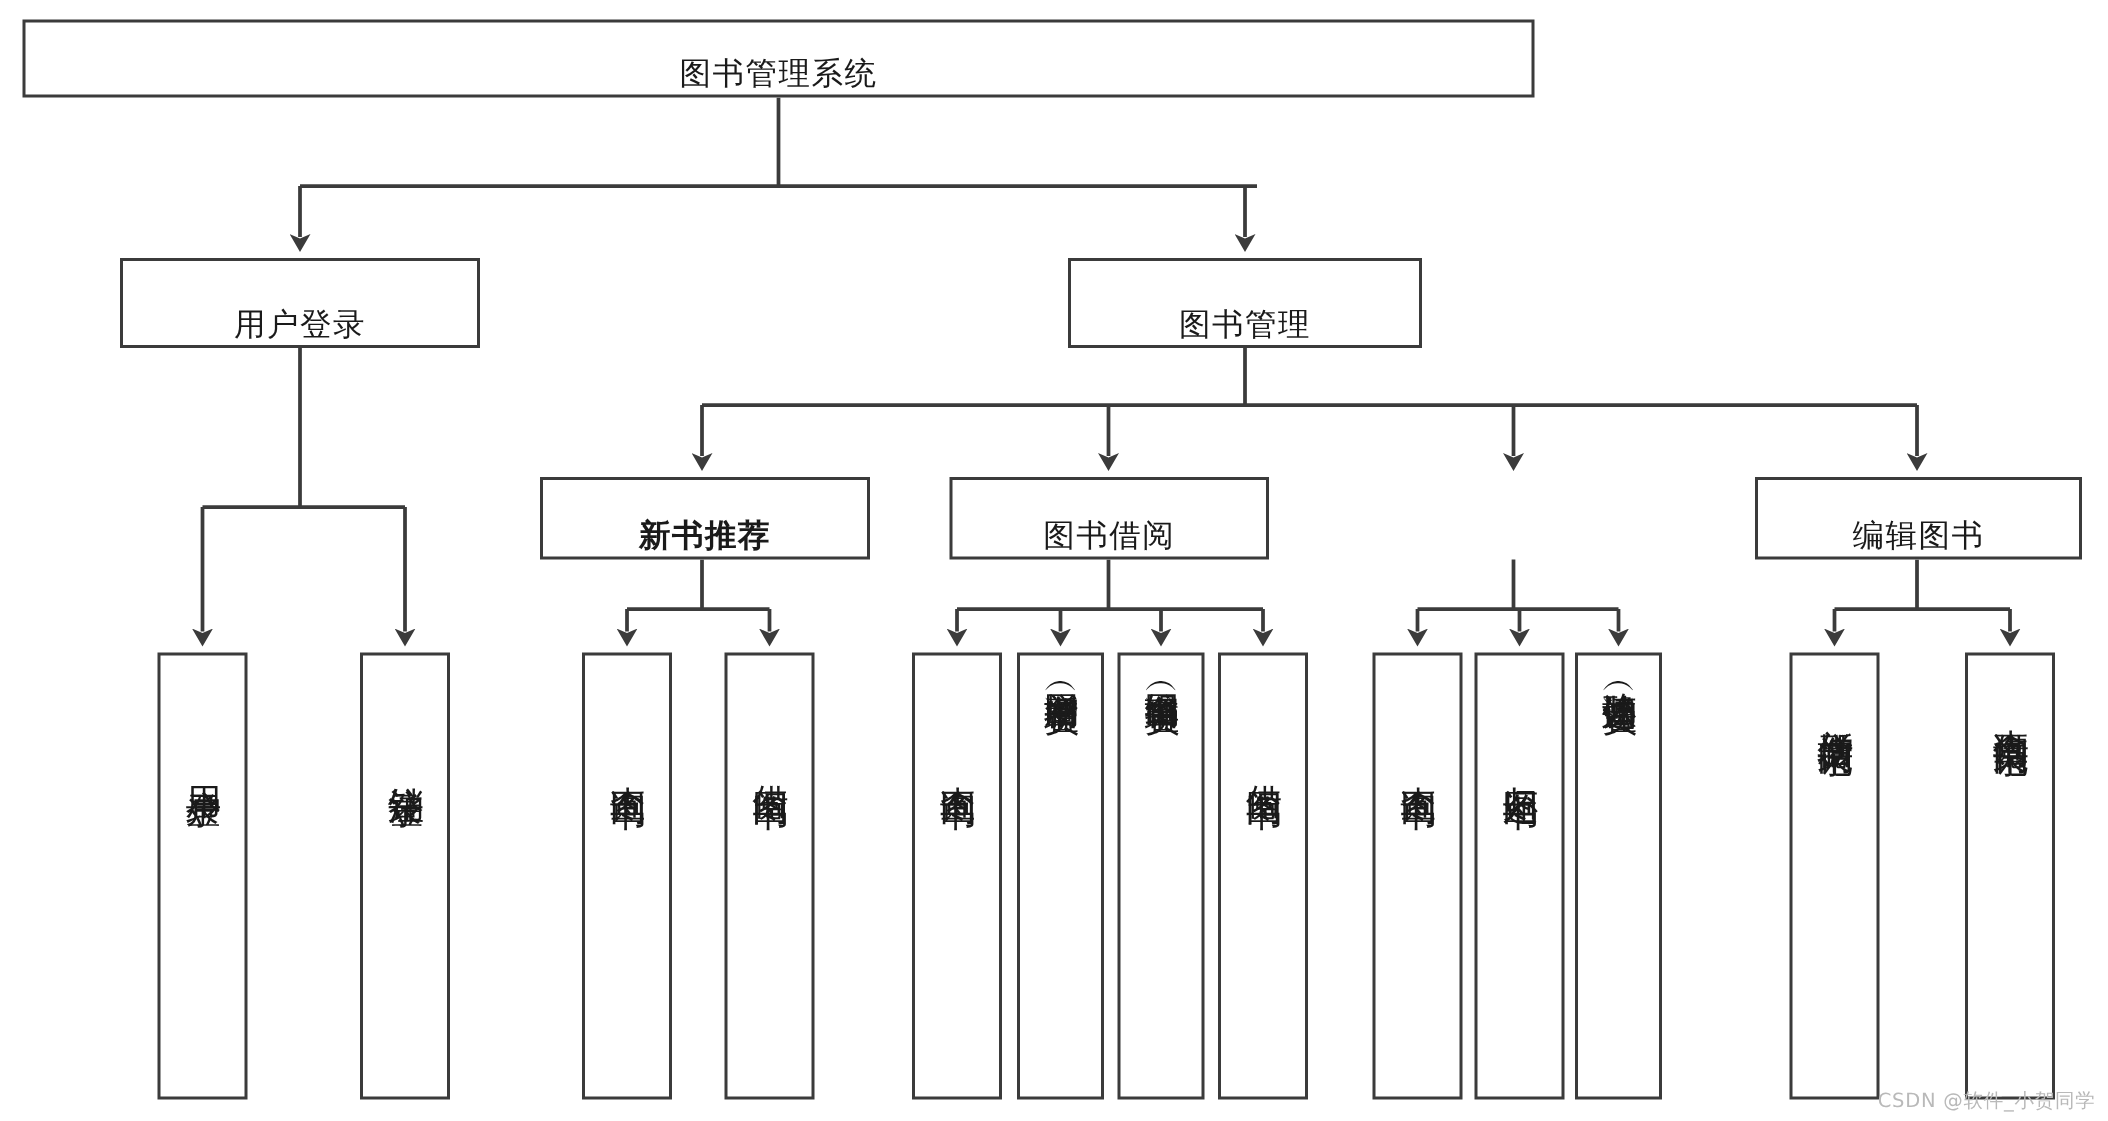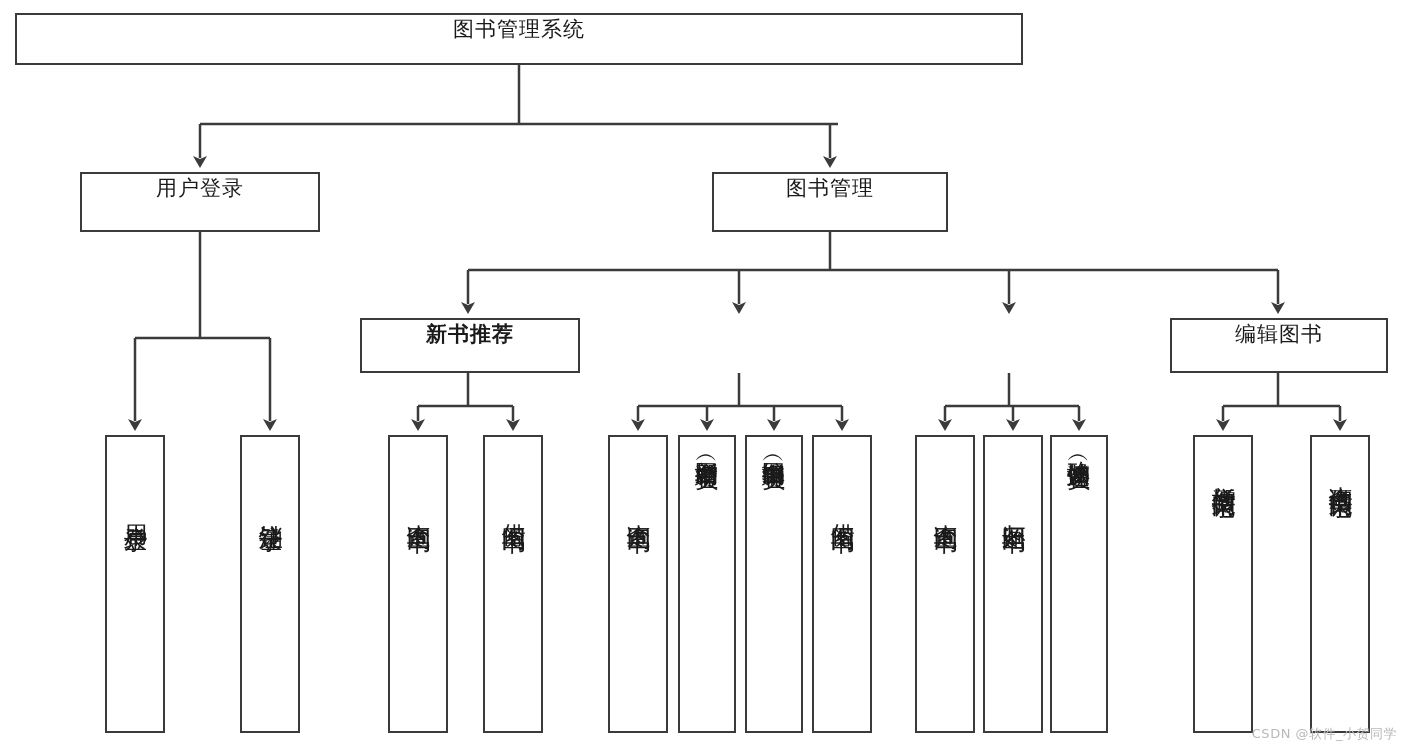--- a/index.html
+++ b/index.html
@@ -16,21 +16,21 @@
     height: 747px;
     background: #ffffff;
     overflow: hidden;
   }
   .node {
     position: absolute;
     box-sizing: border-box;
     border: 2.5px solid #3b3b3b;
     background: #ffffff;
     display: flex;
-    align-items: flex-start;
+    align-items: flex-end;
     justify-content: center;
     color: #1a1a1a;
   }
   .node-h {
     font-size: 21px;
     letter-spacing: 1px;
   }
   .node-leaf {
     align-items: flex-start;
     justify-content: center;
@@ -143,20 +143,23 @@
   <div class="node node-h" style="left:80px; top:172px; width:240px; height:60px;">
     <span>用户登录</span>
   </div>
   <div class="node node-h" style="left:712px; top:172px; width:236px; height:60px;font-family:Liberation Mono, monospace;">
     <span>图书管理</span>
   </div>
 
   <div class="node node-h" style="left:360px; top:318px; width:220px; height:55px;font-weight:bold;">
     <span>新书推荐</span>
   </div>
+  <div class="node node-h" style="left:633px; top:318px; width:213px; height:55px;">
+    <span>图书借阅</span>
+  </div>
   <div class="node node-h" style="left:1170px; top:318px; width:218px; height:55px;">
     <span>编辑图书</span>
   </div>
 
   <div class="node node-leaf" style="left:105px; top:435px; width:60px; height:298px; padding-top:68px;">
     <span class="vtext">用户登录</span>
   </div>
   <div class="node node-leaf" style="left:240px; top:435px; width:60px; height:298px; padding-top:68px;">
     <span class="vtext">注销登录</span>
   </div>

